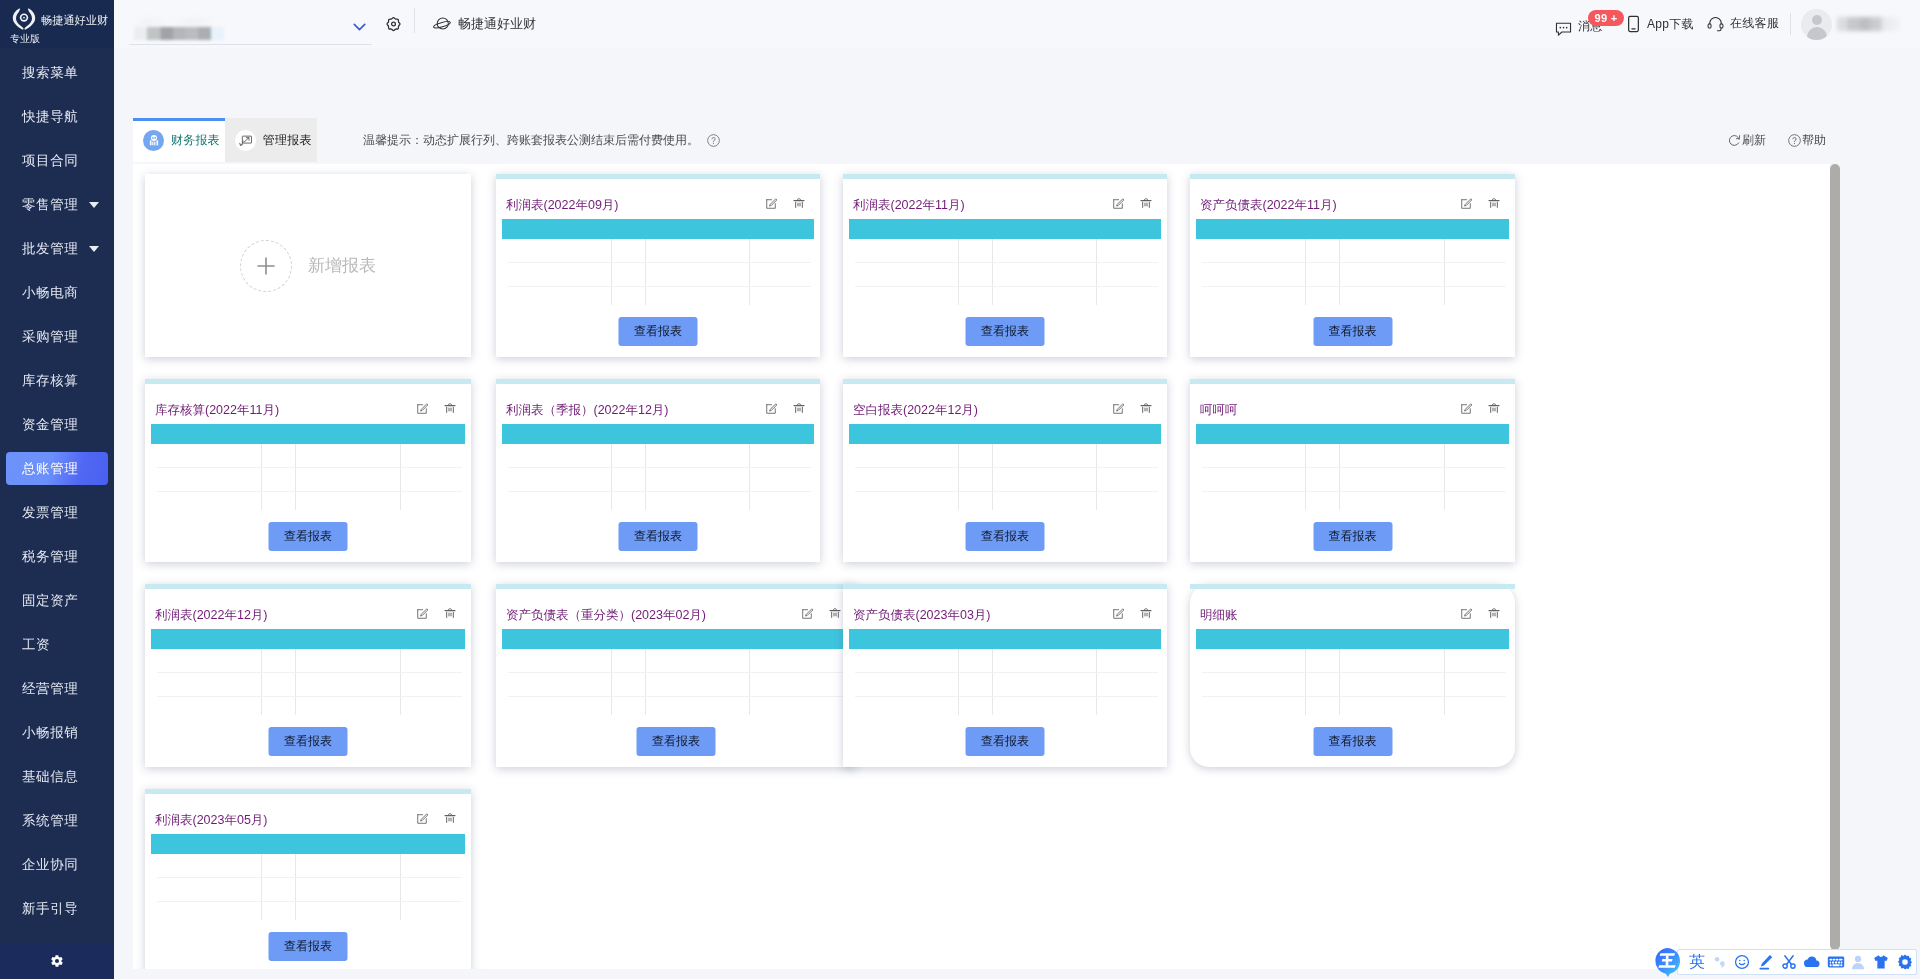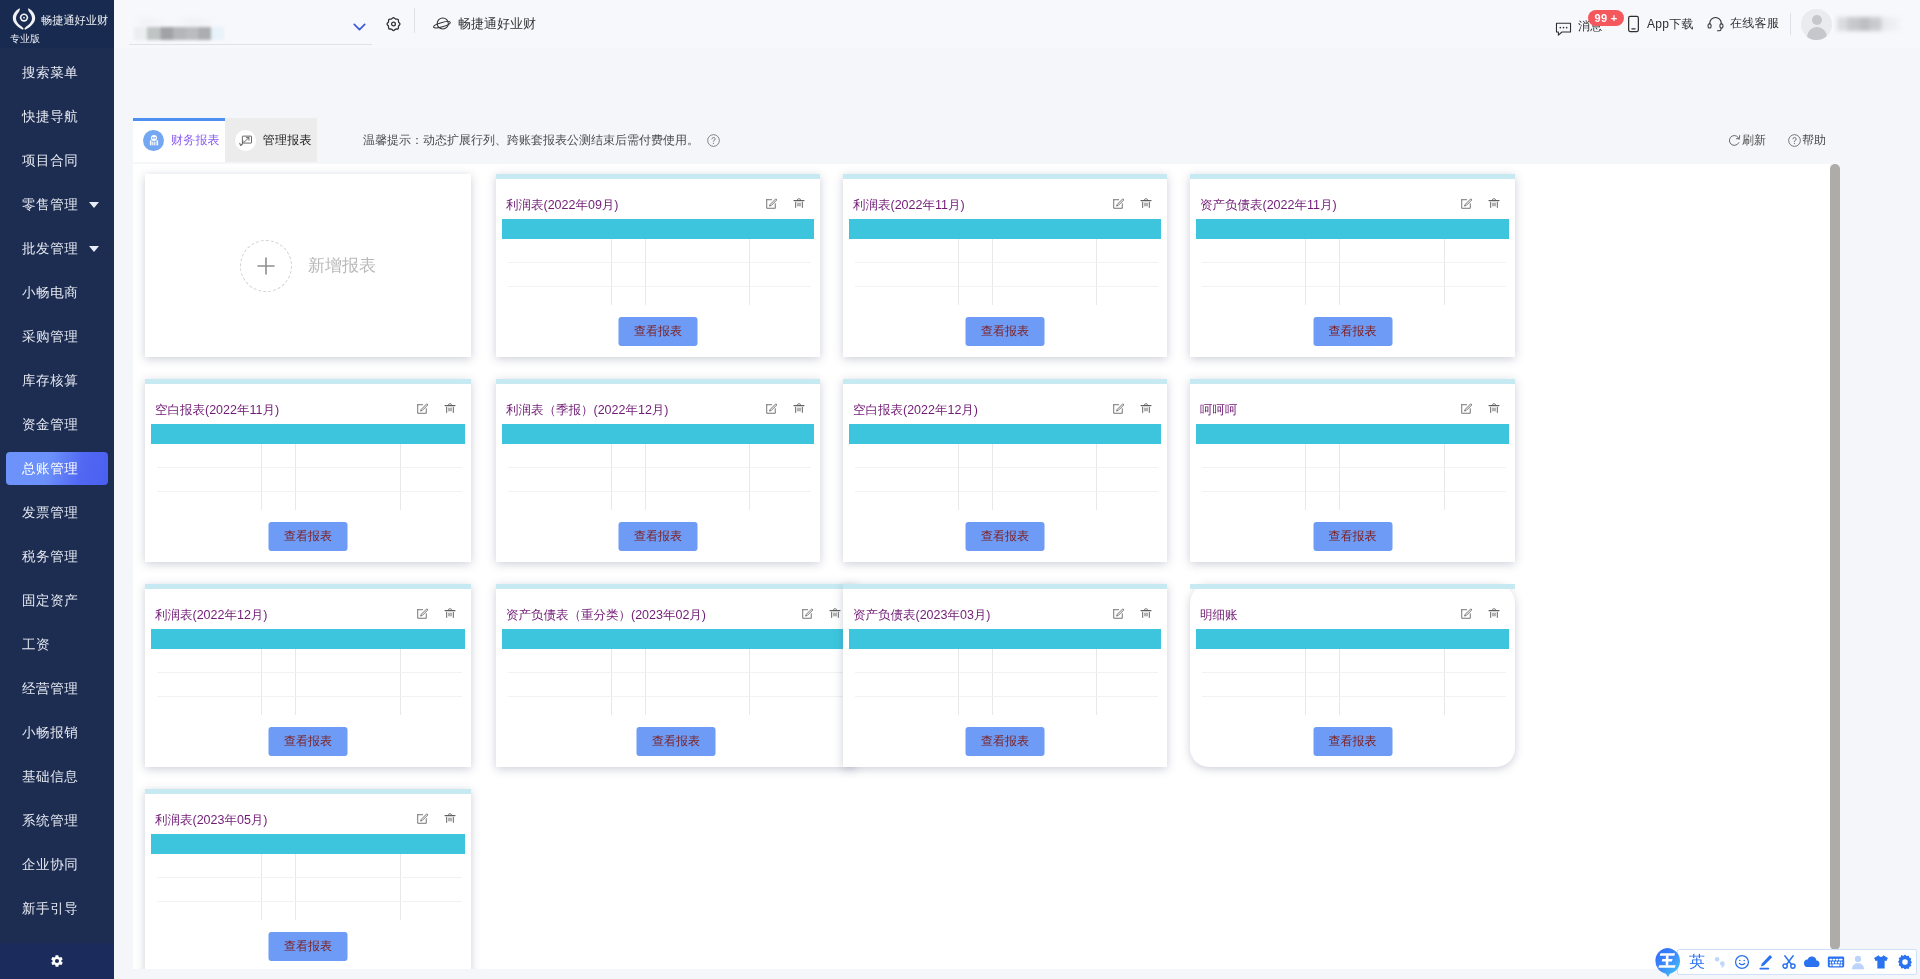--- a/index.html
+++ b/index.html
@@ -125,21 +125,21 @@
   
   .content{
     position:absolute; left:114px; top:94px; right:0; bottom:0;
     background:#f5f6fa; overflow:hidden;
   }
   .subtabs{ position:absolute; left:19px; top:24px; height:44px; display:flex; }
   .subtab{
     position:relative; height:44px; display:flex; align-items:center;
     padding:0 5px 0 10px; font-size:12px; white-space:nowrap; letter-spacing:0.2px;
   }
-  .subtab.active{ background:#fff; color:#8b5cf6; }
+  .subtab.active{ background:#fff; color:#0f766e; }
   .subtab.active:before{ content:""; position:absolute; left:0; right:0; top:0; height:3px; background:#4c8ff0; }
   .subtab.inactive{ background:#ececec; color:#222; }
   .subtab .ic{ width:21px;height:21px;border-radius:50%;margin-right:7px;flex:none;
                display:flex;align-items:center;justify-content:center; }
   .subtab.active .ic{ background:#74a7f1; }
   .subtab.inactive .ic{ background:#fff; }
   .tip{
     position:absolute; left:249px; top:24px; height:44px; display:flex; align-items:center;
     font-size:12px; color:#4b4b4b; white-space:nowrap;
   }
@@ -163,21 +163,21 @@
     white-space:nowrap; overflow:hidden;
   }
   .card-icons{ position:absolute; right:15px; top:23px; display:flex; align-items:center; }
   .card-icons > div{ margin-left:16px; cursor:pointer; display:flex; }
   .mt-header{ position:absolute; left:6px; top:45px; right:6px; height:20px; background:#3dc5de; }
   .mt-vline{ position:absolute; top:65px; height:66px; width:1px; background:#e6e8eb; }
   .mt-hline{ position:absolute; left:12px; right:9px; height:1px; background:#f1f2f4; }
   .view-btn{
     position:absolute; left:50%; transform:translateX(-50%); top:143px;
     width:79px; height:29px; line-height:29px; text-align:center;
-    background:#6d9bf5; color:#7f1d1d; font-size:12px; border-radius:3px; cursor:pointer;
+    background:#6d9bf5; color:#0f172a; font-size:12px; border-radius:3px; cursor:pointer;
   }
   .addcard{
     position:absolute; background:#fff; box-shadow:0 2px 9px rgba(60,70,110,.26);
     display:flex; align-items:center; justify-content:center;
   }
   .addcircle{
     width:52px;height:52px;border-radius:50%;border:1px dashed #cfcfcf;
     display:flex;align-items:center;justify-content:center; margin-right:16px;
   }
   .addlabel{ font-size:17px; color:#b9b9b9; }
@@ -473,21 +473,21 @@
             <div class="mt-header" data-name="table-header-row"></div>
             <div class="mt-vline" data-name="table-col-divider" style="left:115px;"></div>
             <div class="mt-vline" data-name="table-col-divider" style="left:149px;"></div>
             <div class="mt-vline" data-name="table-col-divider" style="left:254px;"></div>
             <div class="mt-hline" data-name="table-row-divider" style="top:88px;"></div>
             <div class="mt-hline" data-name="table-row-divider" style="top:112px;"></div>
             <div class="view-btn" data-name="view-report-button">查看报表</div>
           </div>
           <div class="card" data-name="report-card" style="left: 12px; top: 205px; width: 326px; height: 183px;">
             <div class="card-top" data-name="card-accent-bar"></div>
-            <div class="card-title" data-name="card-title">空白报表(2022年11月)</div>
+            <div class="card-title" data-name="card-title">库存核算(2022年11月)</div>
             <div class="card-icons" data-name="card-actions">
               <div data-name="edit-icon">
                 <svg width="12" height="12" viewBox="0 0 18 18" fill="none" stroke="#5f5f5f" stroke-width="1.3">
                   <path d="M2.6 2.6h7.4M2.6 2.6v12.8h12.8V8.6" stroke-linejoin="round" stroke-linecap="round"></path>
                   <path d="M16.2 1.2 7.9 9.5l-1 2.6 2.6-1 8.3-8.3z" stroke-linejoin="round"></path>
                 </svg>
               </div>
               <div data-name="trash-icon">
                 <svg width="12" height="13" viewBox="0 0 18 19" fill="none" stroke="#5f5f5f">
                   <path d="M6.6 4.6a2.4 2.4 0 0 1 4.8 0" stroke-width="1.2"></path>

